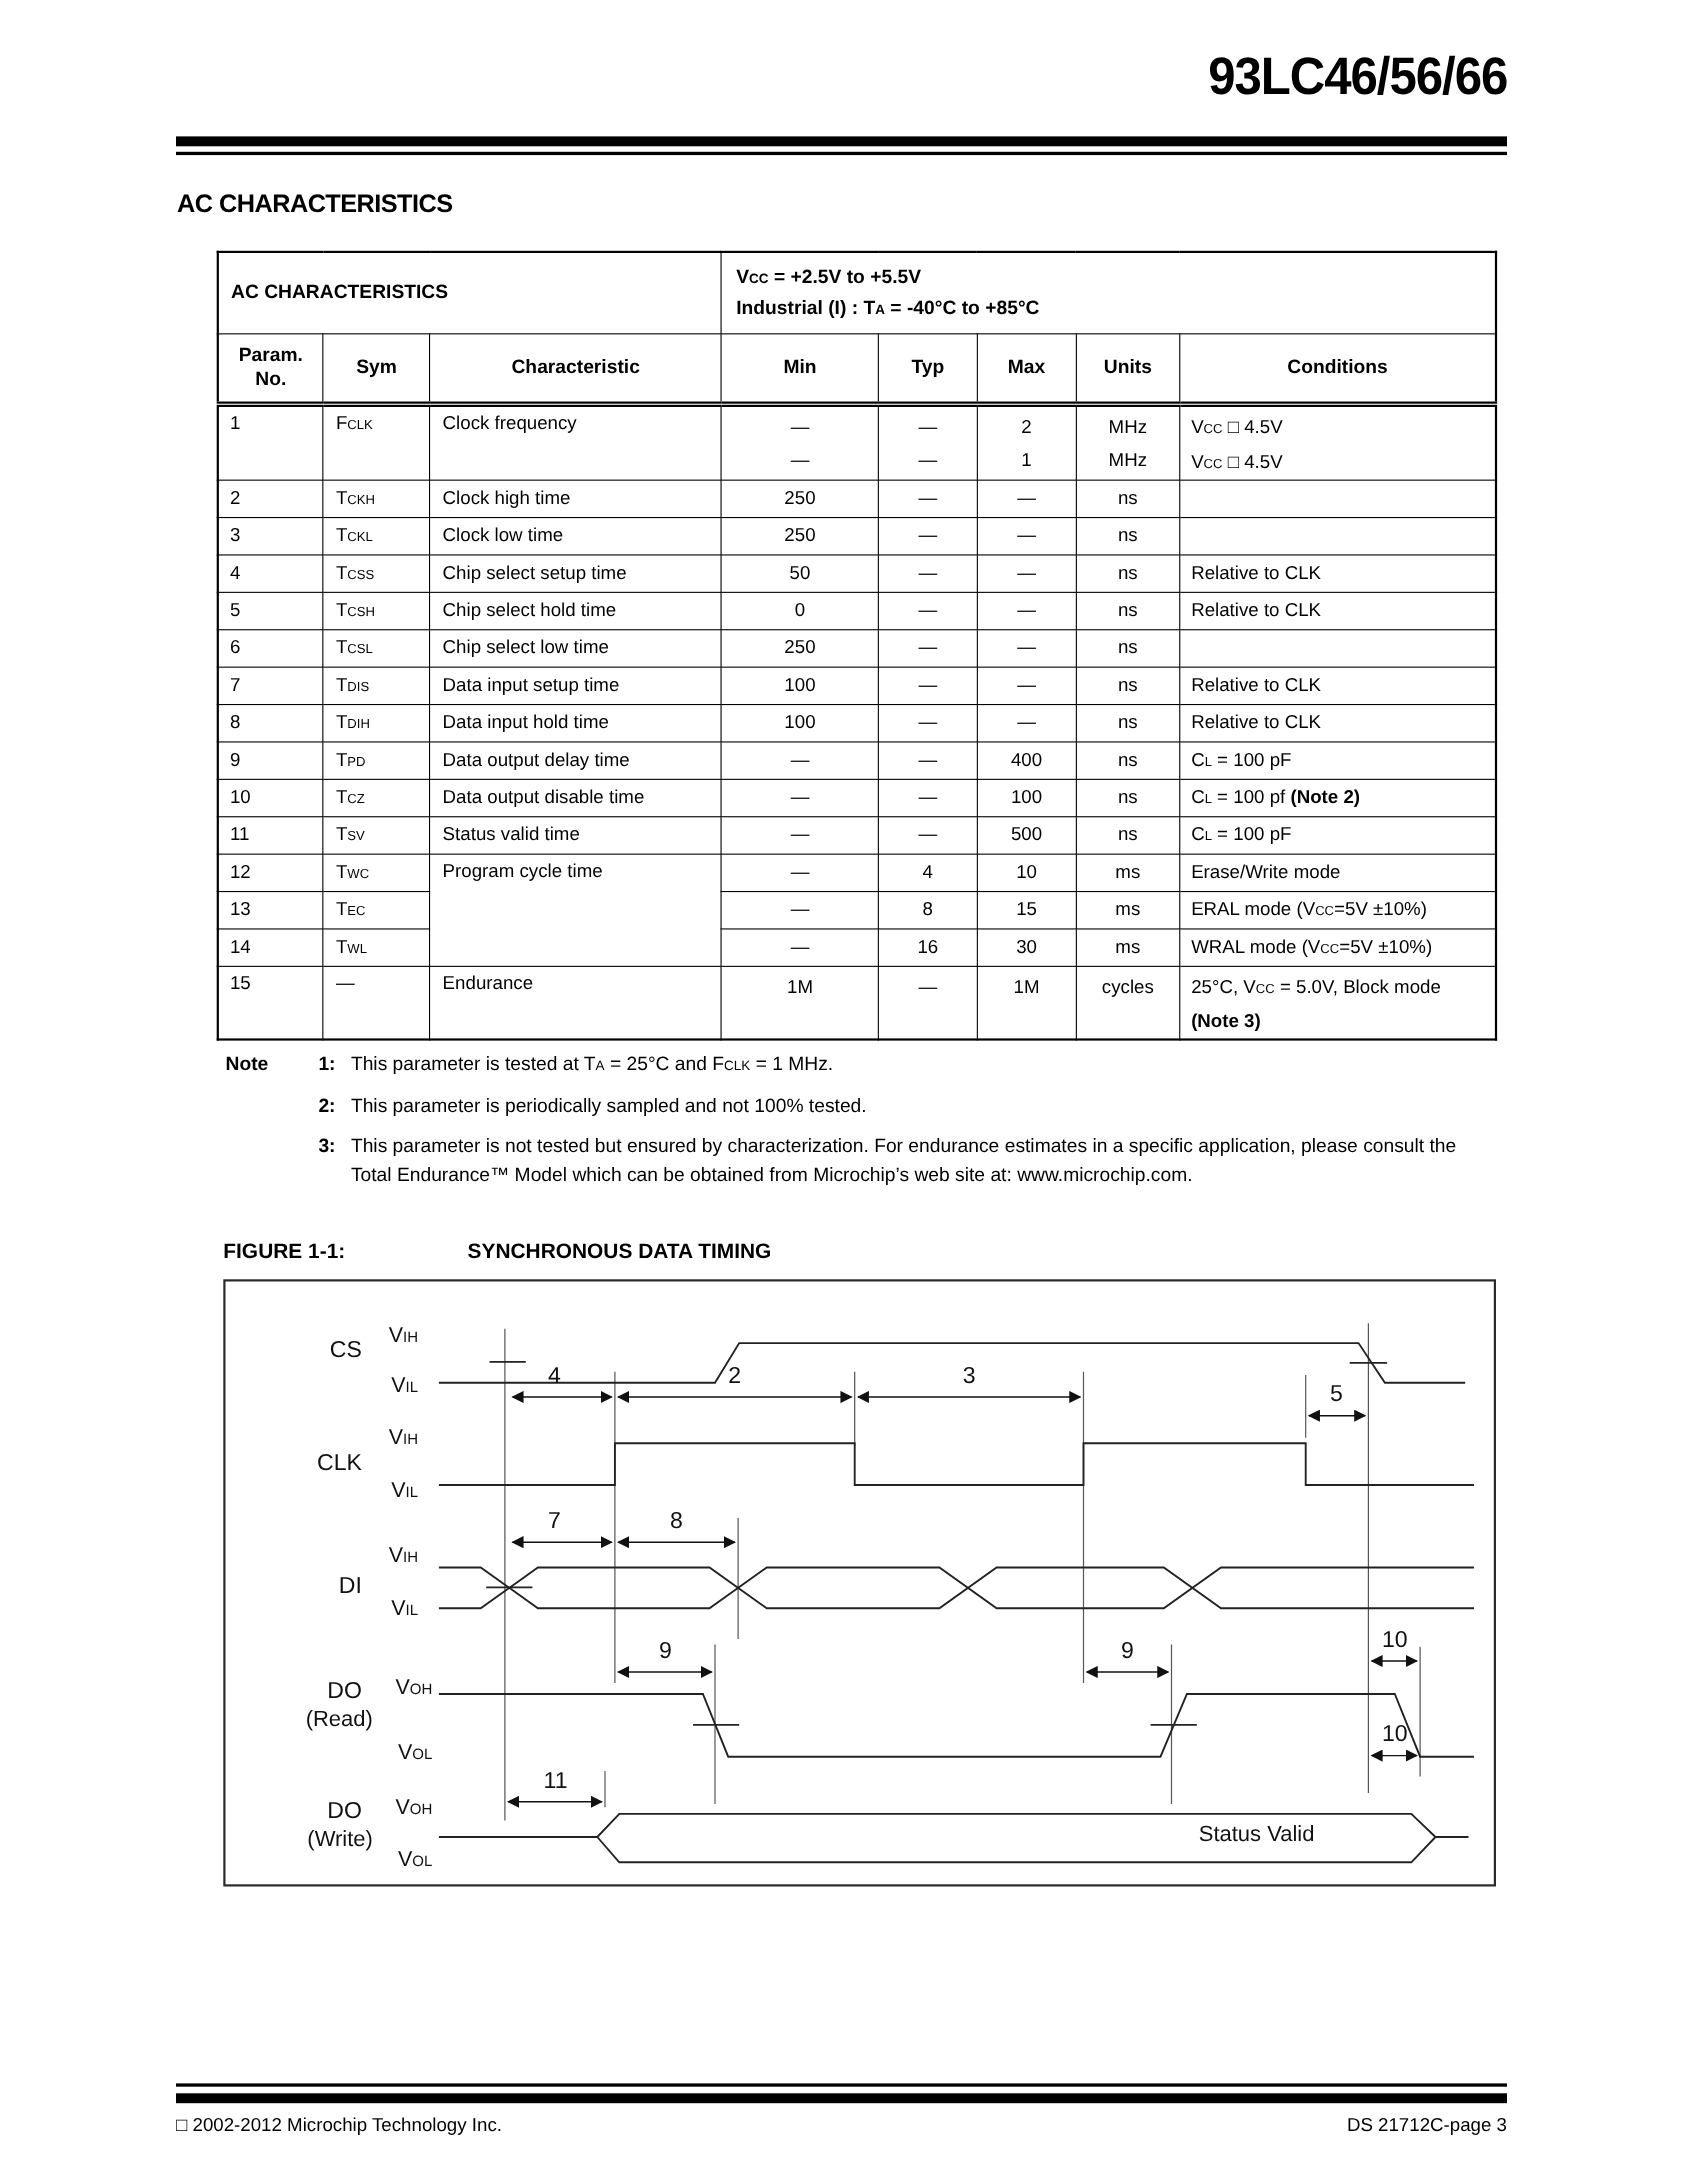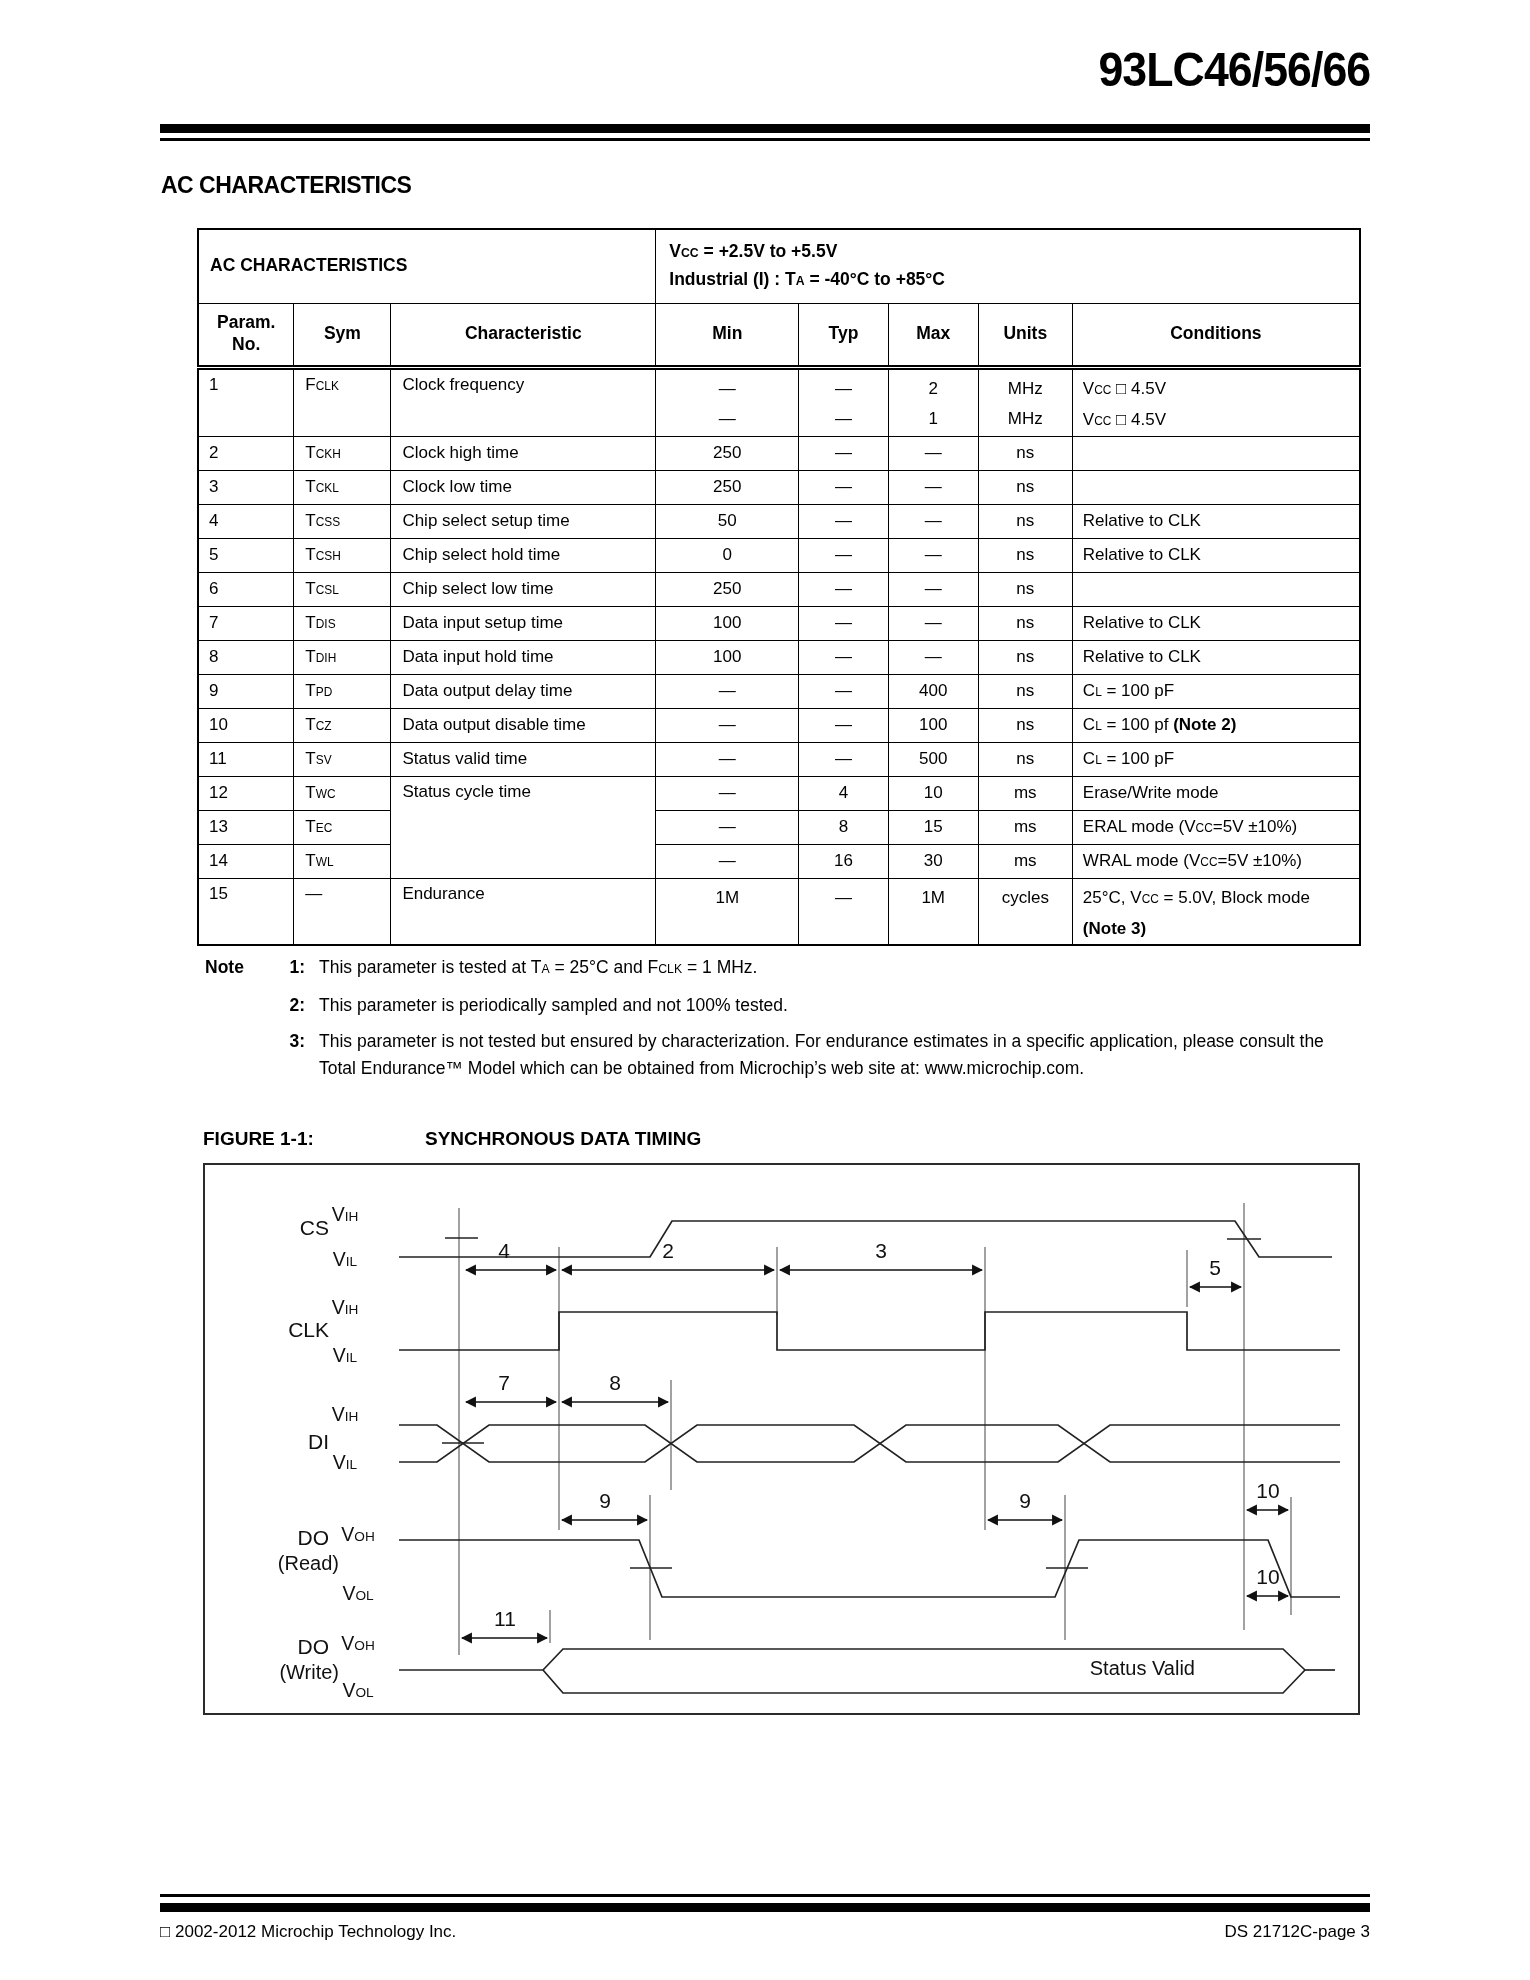--- a/index.html
+++ b/index.html
@@ -48,21 +48,21 @@
   .note { position:relative; padding-left:114px; margin-bottom:9px; line-height:27px; }
   .note .nword { position:absolute; left:0; font-weight:bold;text-align:center; }
   .note .nnum  { position:absolute; left:66px; width:34px; text-align:right; font-weight:bold; }
   
   .fig-title { position:absolute; top:1128px; left:203px; font-size:19px; font-weight:bold; }
   .fig-title .fig-name { position:absolute; left:222px; top:0; white-space:nowrap; }
   .figure-box { position:absolute; left:203px; top:1163px; width:1157px; height:552px; border:2px solid #2a2a2a; }
   .figure-box svg { position:absolute; left:0; top:0; }
   .flabel { position:absolute; color:#111; }
   .sig-name { font-size:21px; text-align:right; }
-  .lvl { font-size:19.5px; text-align:center; }
+  .lvl { font-size:19.5px; text-align:right; }
   .dimnum { font-size:21px; text-align:center; width:44px; }
   .status-valid { font-size:20px; text-align:right; }
   
   .footer-left  { position:absolute; left:160px;  top:1922px; font-size:17px; }
   .footer-right { position:absolute; right:160px; top:1922px; font-size:17px; }
 </style>
 </head>
 <body>
 
 <div class="page">
@@ -326,21 +326,21 @@
             <td class="c-units">
               <div class="ln">ns</div>
             </td>
             <td class="c-cond">
               <div class="ln">C<span class="sc">L</span> = 100 pF</div>
             </td>
           </tr>
           <tr>
             <td class="c-no">12</td>
             <td class="c-sym">T<span class="sc">WC</span></td>
-            <td class="c-char c-rowspan" rowspan="3">Status cycle time</td>
+            <td class="c-char c-rowspan" rowspan="3">Program cycle time</td>
             <td class="c-min">
               <div class="ln">—</div>
             </td>
             <td class="c-typ">
               <div class="ln">4</div>
             </td>
             <td class="c-max">
               <div class="ln">10</div>
             </td>
             <td class="c-units">

